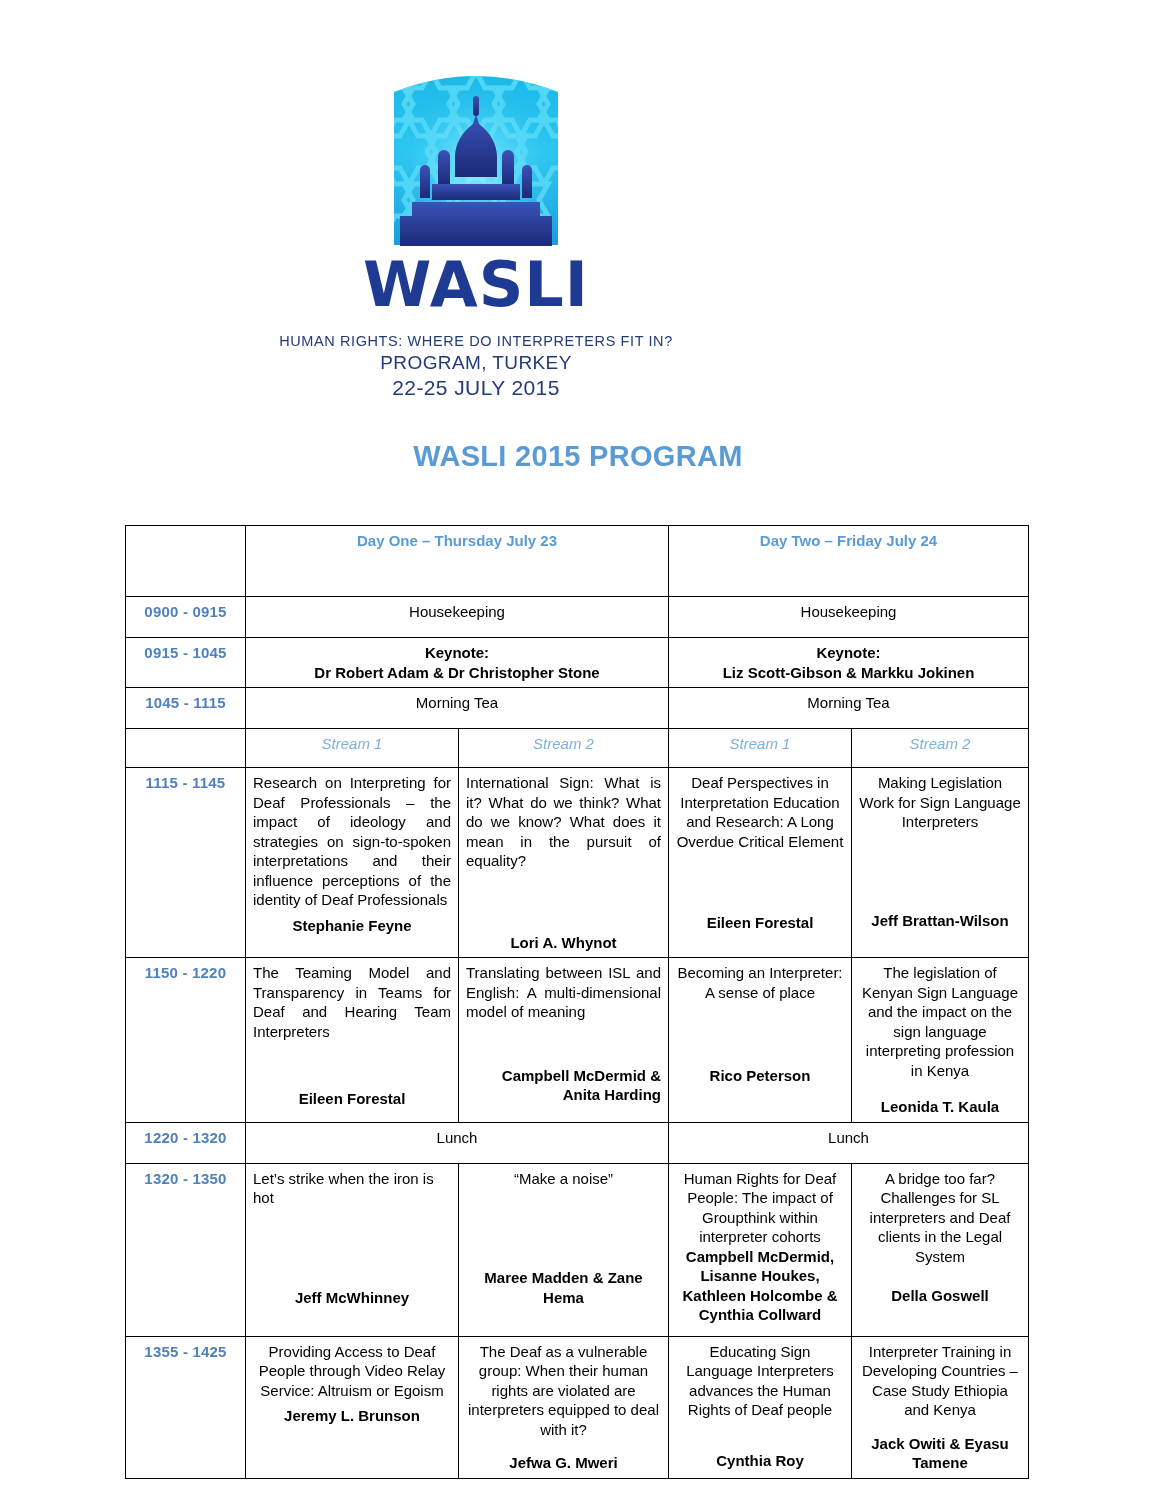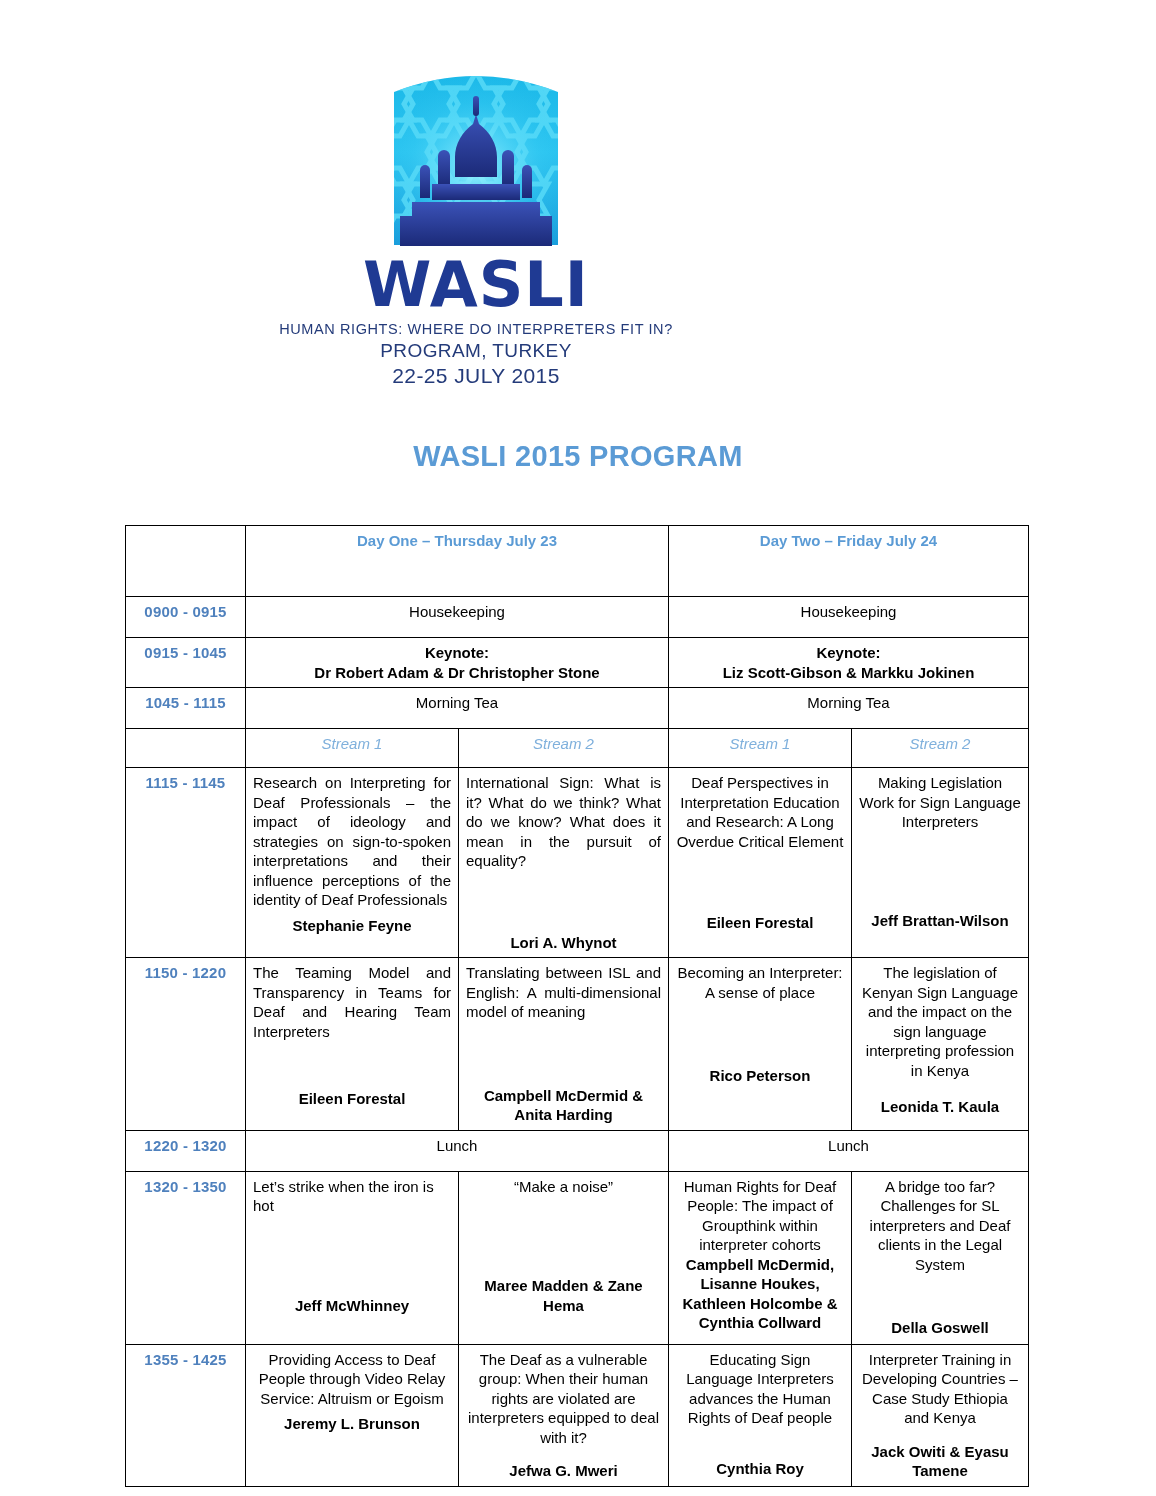--- a/index.html
+++ b/index.html
@@ -41,21 +41,21 @@
   .logo-wordmark {
     margin-top: 4px;
     font-family: "DejaVu Sans", sans-serif;
     font-size: 62px;
     font-weight: bold;
     letter-spacing: 1px;
     line-height: 0.95;
     color: #1F3A93;
   }
   .logo-tagline {
-    margin-top: 6px;
+    margin-top: 18px;
     font-family: "Liberation Sans", sans-serif;
     font-size: 14.5px;
     letter-spacing: 0.6px;
     color: #243B7A;
   }
   .logo-city {
     margin-top: 3px;
     font-family: "Liberation Sans", sans-serif;
     font-size: 19px;
     letter-spacing: 0.4px;
@@ -332,21 +332,21 @@
         <td class="cell-time">1150 - 1220</td>
         <td>
           <div class="session just">
             <span class="abstract">The Teaming Model and Transparency in Teams for Deaf and Hearing Team Interpreters</span>
             <span class="presenter" style="margin-top:48px;">Eileen Forestal</span>
           </div>
         </td>
         <td>
           <div class="session just">
             <span class="abstract">Translating between ISL and English:  A multi-dimensional model of meaning</span>
-            <span class="presenter" style="margin-top:64px;">Campbell McDermid &amp; Anita Harding</span>
+            <span class="presenter" style="margin-top:44px;text-align:right;">Campbell McDermid &amp; Anita Harding</span>
           </div>
         </td>
         <td>
           <div class="session ctr">
             <span class="abstract">Becoming an Interpreter: A sense of place</span>
             <span class="presenter" style="margin-top:64px;">Rico Peterson</span>
           </div>
         </td>
         <td>
           <div class="session ctr">
@@ -378,21 +378,21 @@
         </td>
         <td>
           <div class="session ctr">
             <span class="abstract">Human Rights for Deaf People:  The impact of Groupthink within interpreter cohorts</span>
             <span class="presenter tight">Campbell McDermid, Lisanne Houkes, Kathleen Holcombe &amp; Cynthia Collward</span>
           </div>
         </td>
         <td>
           <div class="session ctr">
             <span class="abstract">A bridge too far? Challenges for SL interpreters and Deaf clients in the Legal System</span>
-            <span class="presenter" style="margin-top:44px;">Della Goswell</span>
+            <span class="presenter" style="margin-top:20px;">Della Goswell</span>
           </div>
         </td>
       </tr>
 
       <tr class="row-h-1355">
         <td class="cell-time">1355 - 1425</td>
         <td>
           <div class="session ctr">
             <span class="abstract">Providing Access to Deaf People through Video Relay Service:  Altruism or Egoism</span>
             <span class="presenter" style="">Jeremy L. Brunson</span>

